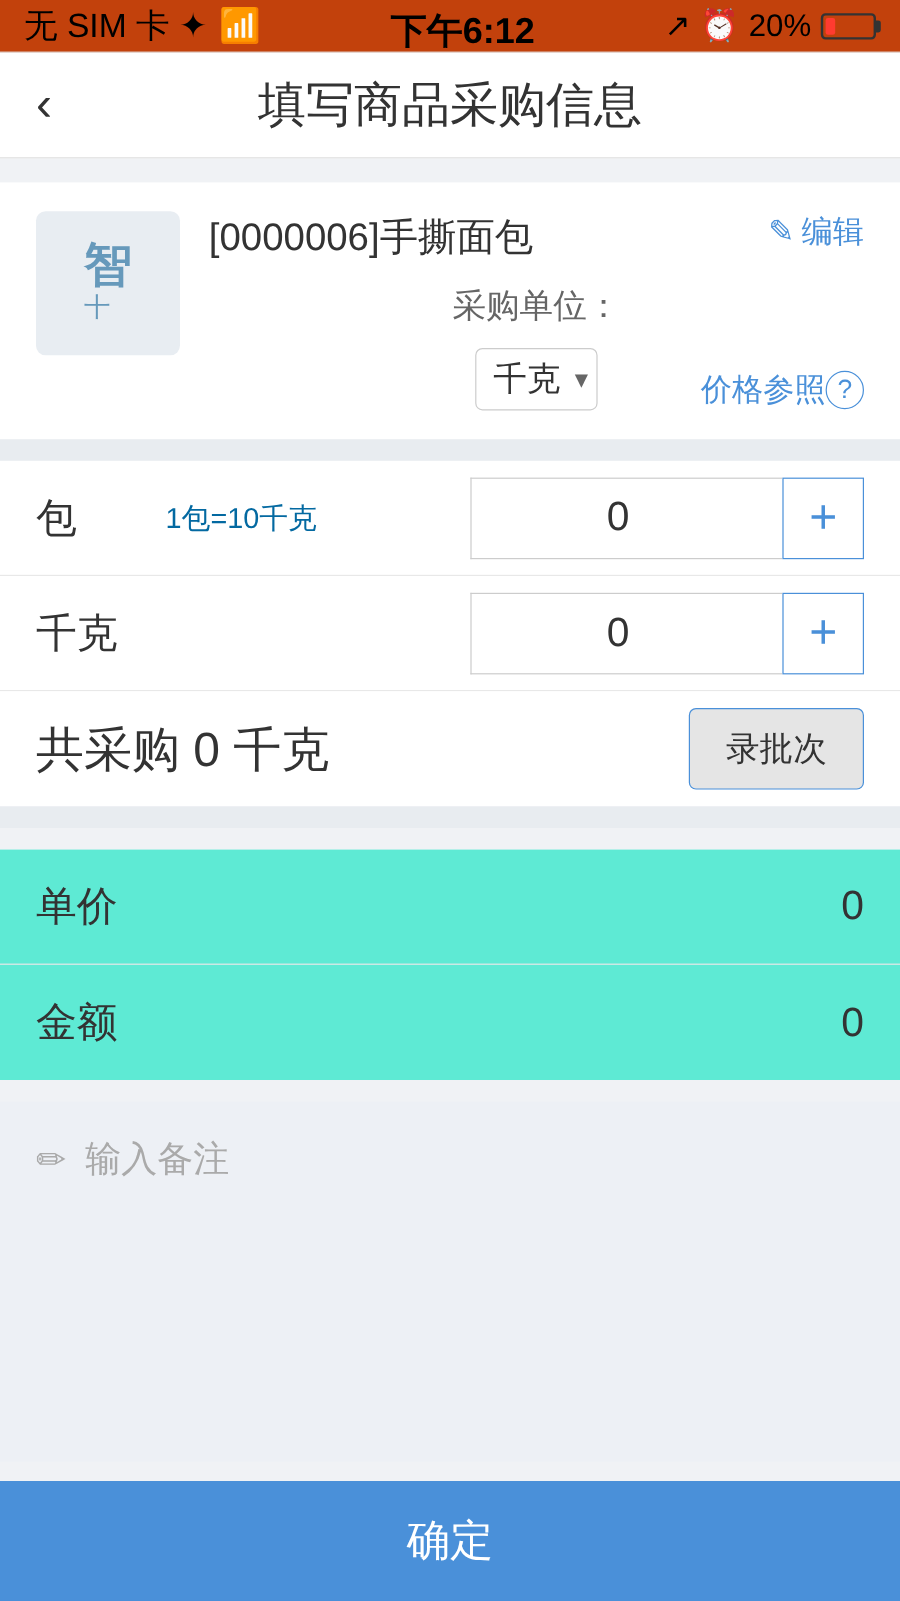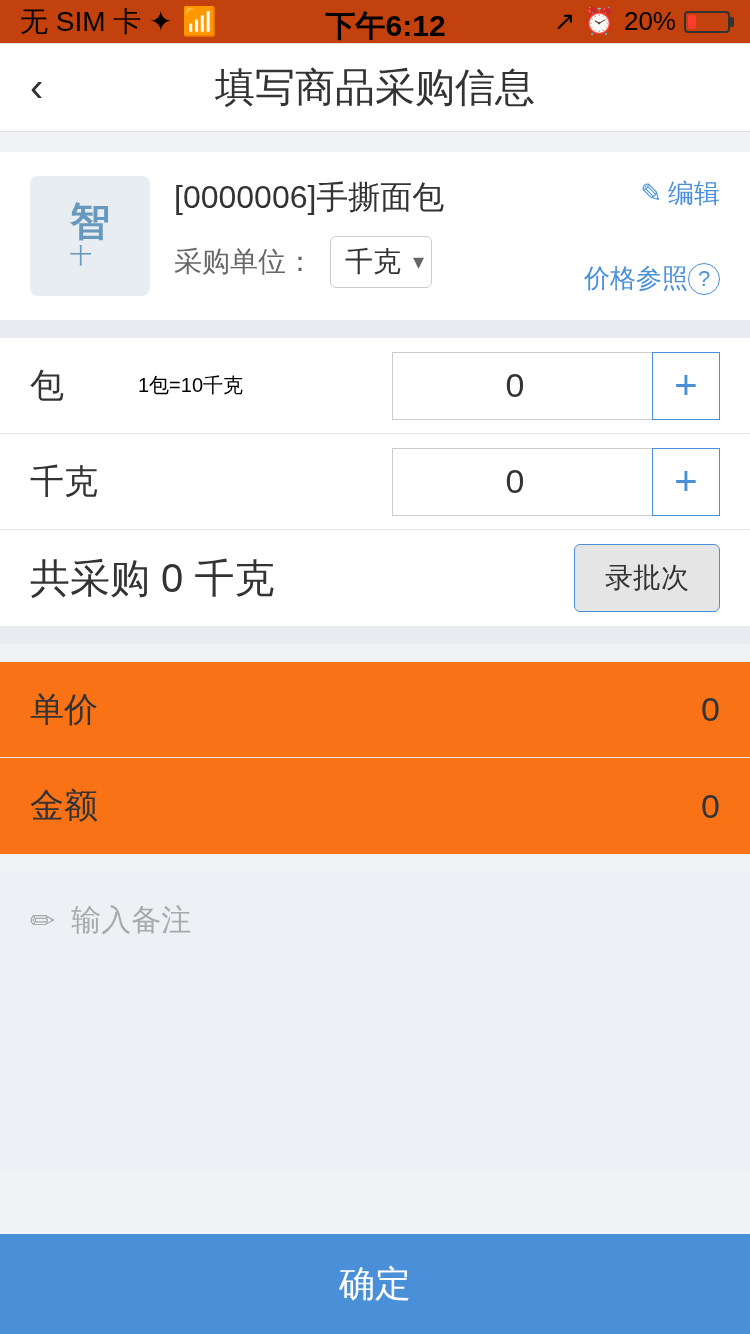--- a/index.html
+++ b/index.html
@@ -115,20 +115,21 @@
     .product-name {
       font-size: 32px;
       font-weight: 500;
       color: #333;
       margin-bottom: 16px;
     }
     .product-unit-row {
       display: flex;
       align-items: center;
       gap: 16px;
+      flex-direction: column;
     }
     .unit-label { font-size: 28px; color: #666; }
     .unit-select-wrapper {
       position: relative;
       display: inline-block;
     }
     .unit-select-wrapper::after {
       content: '▾';
       position: absolute;
       right: 8px;
@@ -186,22 +187,22 @@
       padding: 0 30px;
       height: 96px;
       border-bottom: 1px solid #e8e8e8;
     }
     .input-row-label {
       font-size: 34px;
       color: #333;
       min-width: 100px;
     }
     .input-row-sublabel {
-      font-size: 20px;
-      color: #000000;
+      font-size: 24px;
+      color: #0369a1;
       margin-left: 8px;
       flex: 1;
     }
     .input-row-right {
       display: flex;
       align-items: center;
       gap: 0;
       margin-left: auto;
     }
     .qty-input {
@@ -246,21 +247,21 @@
       border-radius: 6px;
       padding: 14px 30px;
       font-size: 28px;
       color: #333;
       background: #e5e5e5;
       cursor: pointer;
     }
 
     
     .info-section {
-      background: #f97316;
+      background: #5eead4;
       margin-top: 18px;
     }
     .info-row {
       display: flex;
       align-items: center;
       padding: 0 30px;
       height: 96px;
       border-bottom: 1px solid #e8e8e8;
     }
     .info-row:last-child {

